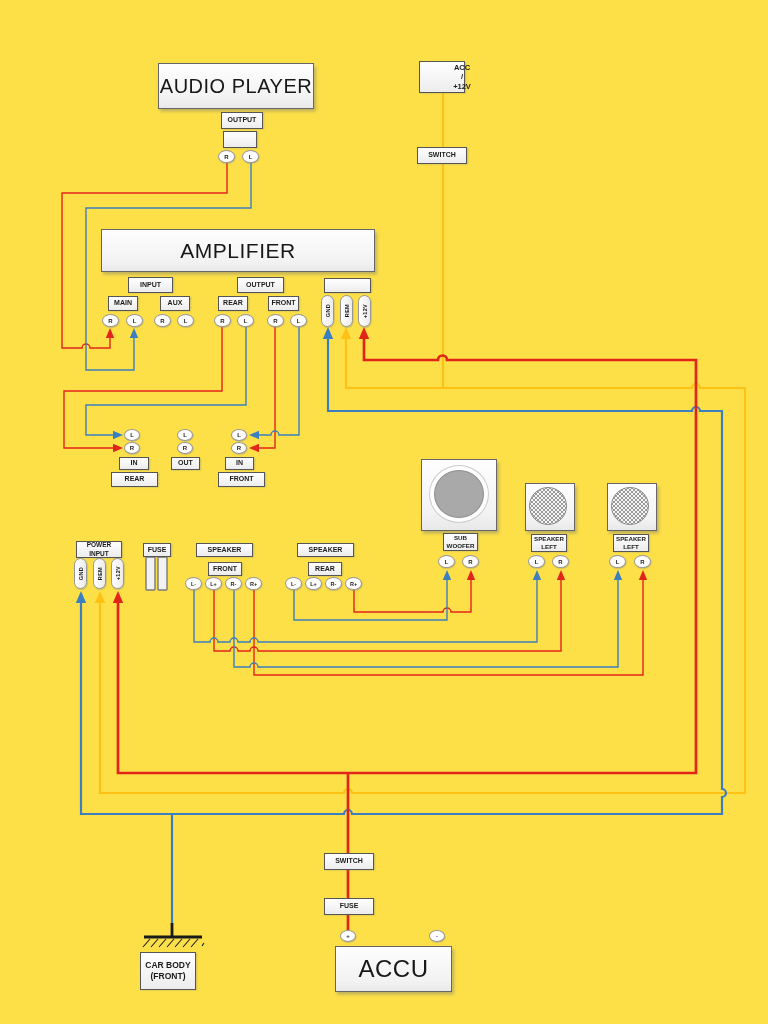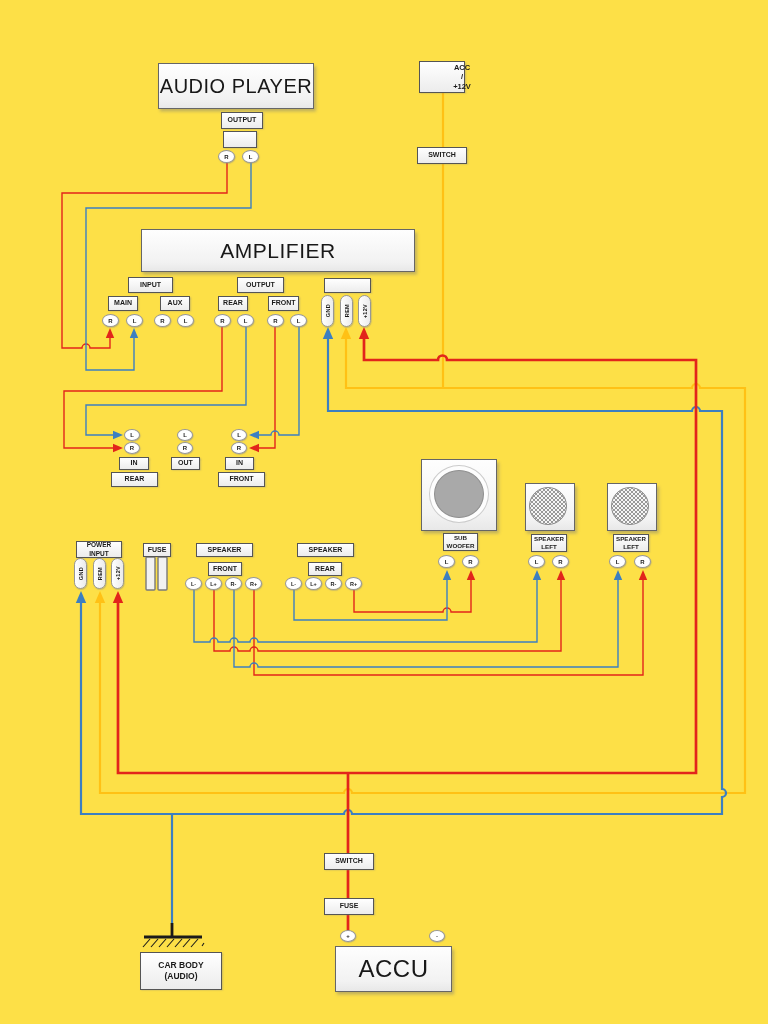--- a/index.html
+++ b/index.html
@@ -137,21 +137,21 @@
     </div>
 
   <div class="abs lbl" style="left:419px;top:61px;width:46px;height:32px;font-size:7.5px;padding-left:40px;">
     <span>ACC /</span>
     <span>+12V</span>
   </div>
   <div class="abs lbl" style="left:417px;top:147px;width:50px;height:17px;">
     <span>SWITCH</span>
   </div>
 
-  <div class="abs box" style="left:101px;top:229px;width:274px;height:43px;margin-left:40px;">
+  <div class="abs box" style="left:101px;top:229px;width:274px;height:43px;">
     <span class="ttl" style="font-size:21px;">AMPLIFIER</span>
   </div>
   <div class="abs lbl" style="left:128px;top:277px;width:45px;height:16px;">
     <span>INPUT</span>
     </div>
   <div class="abs lbl" style="left:237px;top:277px;width:47px;height:16px;">
     <span>OUTPUT</span>
     </div>
   <div class="abs lbl" style="left:324px;top:278px;width:47px;height:15px;"></div>
 
@@ -344,18 +344,18 @@
   <div class="abs oval" style="left:340px;top:930px;width:16px;height:12px;">
       <span>+</span>
     </div>
   <div class="abs oval" style="left:429px;top:930px;width:16px;height:12px;">
       <span>-</span>
     </div>
   <div class="abs box" style="left:335px;top:946px;width:117px;height:46px;">
     <span class="ttl" style="font-size:24px;">ACCU</span>
   </div>
 
-  <div class="abs lbl" style="left:140px;top:952px;width:82px;height:38px;font-size:8.5px;">
+  <div class="abs lbl" style="left:140px;top:952px;width:56px;height:38px;font-size:8.5px;">
     <span>CAR BODY</span>
-      <span>(AUDIO)</span>
+      <span>(FRONT)</span>
   </div>
 
 </div>
 
 </body></html>

